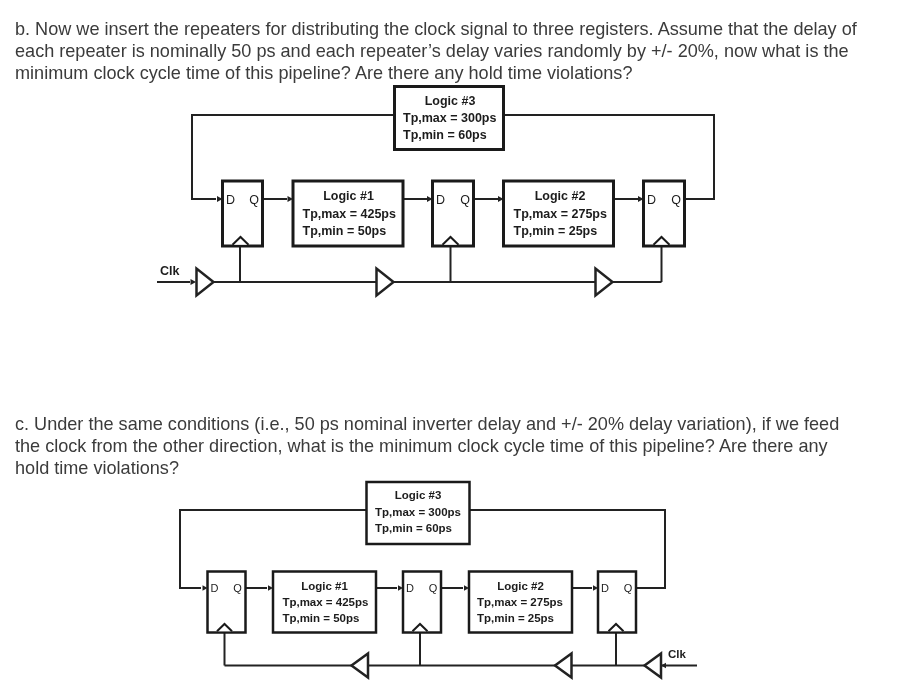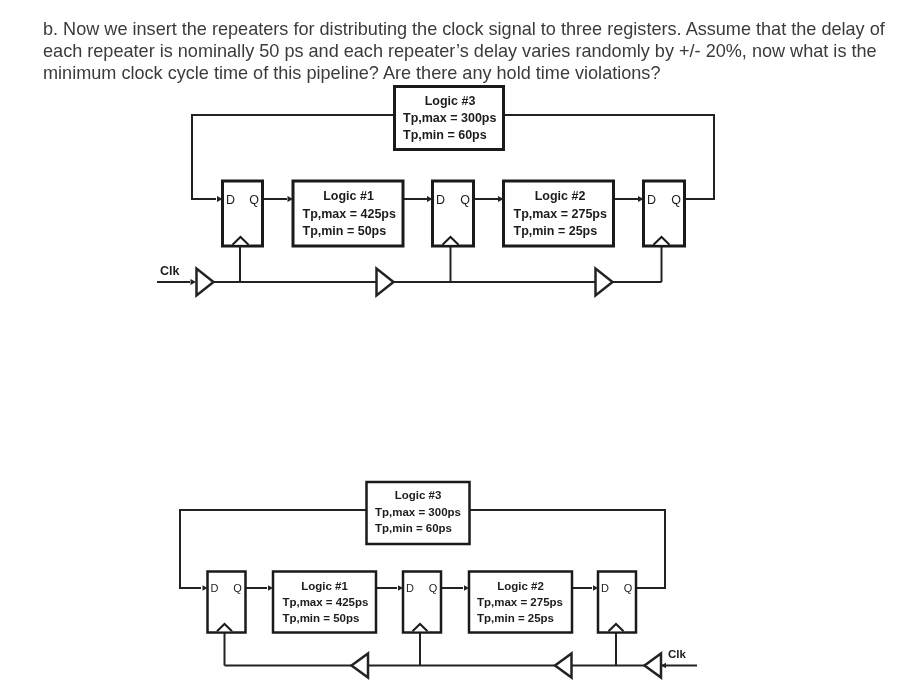--- a/index.html
+++ b/index.html
@@ -1,26 +1,27 @@
 <!DOCTYPE html>
 <html><head>
 <meta charset="utf-8">
 <style>
   html,body{margin:0;padding:0;background:#ffffff;}
   #page{position:relative;width:916px;height:685px;background:#ffffff;overflow:hidden;
         font-family:"Liberation Sans",sans-serif;}
-  .para{position:absolute;left:15px;color:#3b3b3b;font-size:18.1px;line-height:22px;white-space:nowrap;margin-left:28px;}
+  .para{position:absolute;left:15px;color:#3b3b3b;font-size:18.1px;line-height:22px;white-space:nowrap;}
   svg{position:absolute;left:0;top:0;}
   .boxtxt{font-family:"Liberation Sans",sans-serif;font-weight:bold;fill:#1c1c1c;}
   .dq{font-family:"Liberation Sans",sans-serif;fill:#1c1c1c;}
 </style>
 </head>
 <body>
 <div id="page">
   <div class="para" style="top:18px;">b. Now we insert the repeaters for distributing the clock signal to three registers. Assume that the delay of<br>each repeater is nominally 50 ps and each repeater’s delay varies randomly by +/- 20%, now what is the<br>minimum clock cycle time of this pipeline? Are there any hold time violations?</div>
+  <div class="para" style="top:413px;">c. Under the same conditions (i.e., 50 ps nominal inverter delay and +/- 20% delay variation), if we feed<br>the clock from the other direction, what is the minimum clock cycle time of this pipeline? Are there any<br>hold time violations?</div>
 
   <svg width="916" height="685" viewBox="0 0 916 685">
 
     <g stroke="#222222" stroke-width="2" fill="none">
 
       <polyline points="684.5,199 714,199 714,115 504,115"></polyline>
       <polyline points="394,115 192,115 192,199 216,199"></polyline>
 
       <line x1="263" y1="199" x2="287" y2="199"></line>
       <line x1="403" y1="199" x2="427" y2="199"></line>

